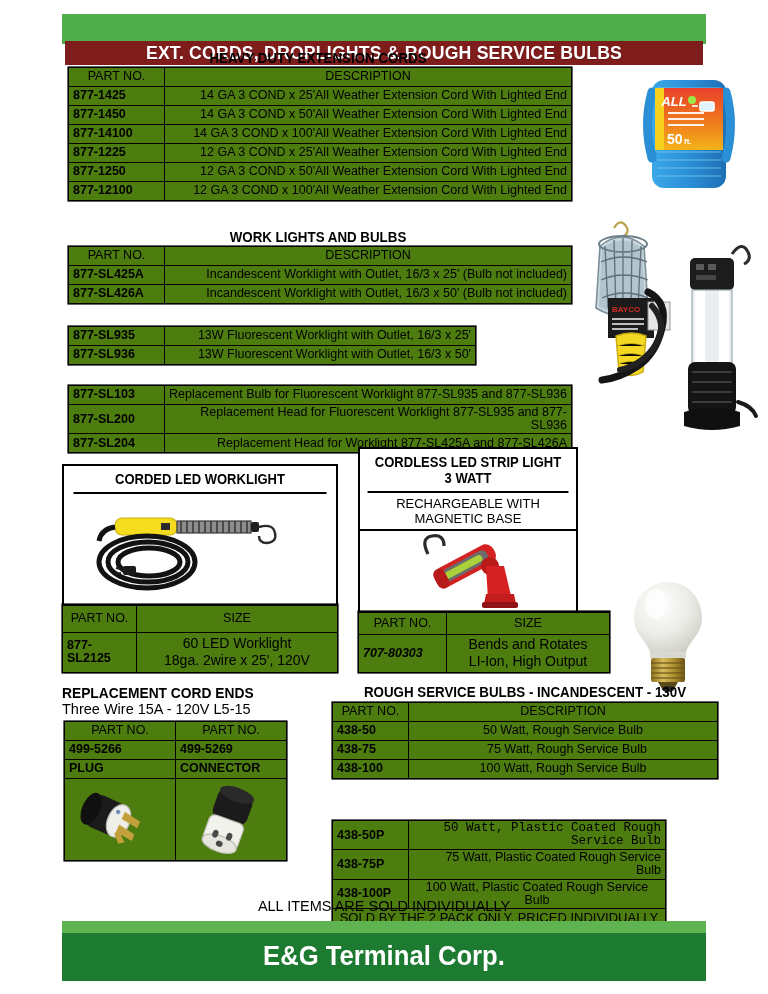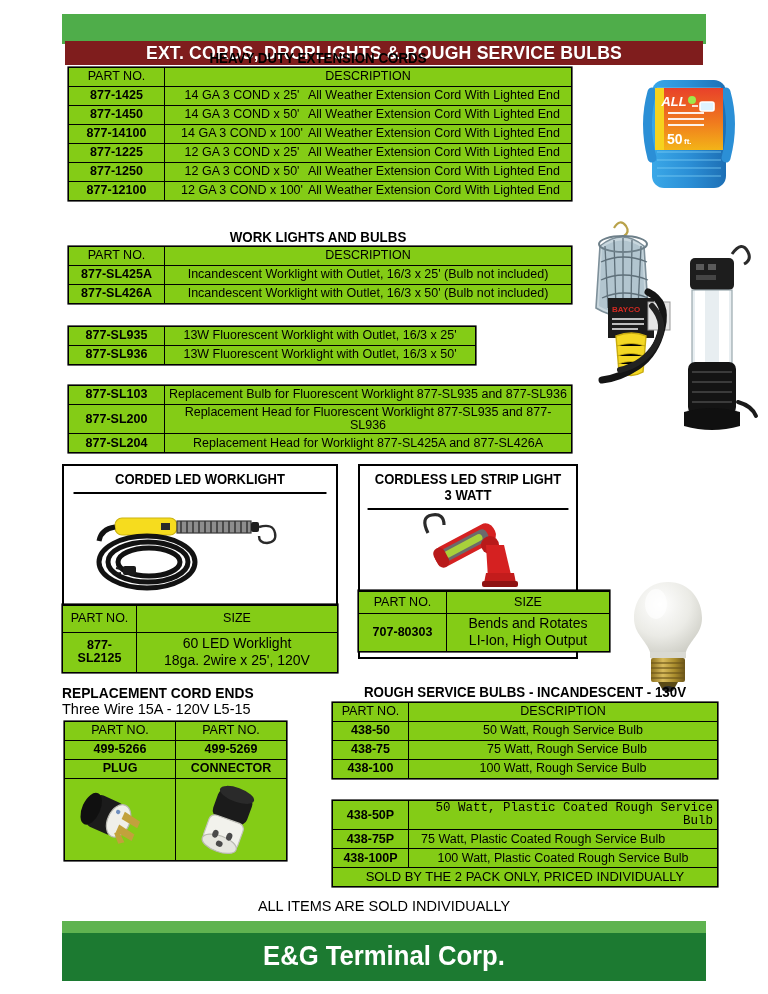--- a/index.html
+++ b/index.html
@@ -29,32 +29,32 @@
   
   .sec-title{
     position:absolute;font-weight:bold;font-size:14.5px;
     transform:scaleX(.92);transform-origin:center;
     text-align:center;white-space:nowrap;
   }
 
   
   table.cat{
     border-collapse:collapse;position:absolute;
-    background:#84cc16;table-layout:fixed;
+    background:#4d7c0f;table-layout:fixed;
   }
   table.cat, table.cat th, table.cat td{
     border:1.6px solid #000;
   }
   table.cat th,table.cat td{
     font-size:12.5px;padding:1px 4px;height:19px;
     line-height:1.05;box-sizing:border-box;
   }
   th.hdr{font-weight:normal;font-size:13px;text-align:center;}
-  td.pn{font-weight:bold;text-align:center;font-size:12.5px;}
-  td.desc{text-align:center;padding-left:7px;}
+  td.pn{font-weight:bold;text-align:left;font-size:12.5px;}
+  td.desc{text-align:right;padding-left:7px;}
   td.desc .lead{display:inline-block;min-width:132px;}
   td.c{text-align:center;}
 
   
   table.cat{box-shadow:0 0 0 .6px #000;}
 
   
   .panel{position:absolute;border:2px solid #000;background:#fff;box-sizing:border-box;}
   .panel-title{
     border-bottom:2px solid #000;text-align:center;font-weight:bold;
@@ -385,25 +385,26 @@
         <td class="pn" style="height:40px;">877-SL2125</td>
         <td class="c" style="height:40px;font-size:14px;line-height:1.25;">
           <div>60 LED Worklight</div>
           <div>18ga. 2wire x 25', 120V</div>
         </td>
       </tr>
     </tbody>
       </table>
   </div>
 
-  <div class="panel" style="left:358px;top:464px;width:220px;height:195px;">
+  <div class="panel" style="left:358px;top:447px;width:220px;height:195px;">
     <div class="panel-title">
       <div>CORDLESS LED STRIP LIGHT</div>
       <div>3 WATT</div>
     </div>
+    <div class="panel-sub">RECHARGEABLE WITH MAGNETIC BASE</div>
     <div class="panel-img" style="height:80px;">
       <svg width="140" height="78" viewBox="0 0 140 78">
 
         <path d="M30 22 q-8 -16 4 -18 q12 -2 12 10" fill="none" stroke="#2b2b2b" stroke-width="3.2"></path>
 
         <g transform="rotate(-28 66 34)">
           <rect x="34" y="24" width="66" height="21" rx="9" fill="#d52121"></rect>
           <rect x="40" y="28" width="52" height="13" rx="5" fill="#6b6b6b"></rect>
           <rect x="44" y="31" width="42" height="7" rx="3" fill="#a8d13a"></rect>
           <rect x="34" y="24" width="12" height="21" rx="6" fill="#b81a1a"></rect>
@@ -420,21 +421,21 @@
       <colgroup>
           <col style="width:88px">
           <col>
         </colgroup>
       <tbody>
           <tr>
         <th class="hdr" style="height:22px;">PART NO.</th>
         <th class="hdr" style="height:22px;">SIZE</th>
       </tr>
       <tr>
-        <td class="pn" style="height:38px;">707-80303</td>
+        <td class="pn" style="height:38px;font-style:italic;">707-80303</td>
         <td class="c" style="height:38px;font-size:14px;line-height:1.25;">
           <div>Bends and Rotates</div>
           <div>LI-Ion, High Output</div>
         </td>
       </tr>
     </tbody>
       </table>
   </div>
 
   <div class="imgbox" style="left:618px;top:576px;width:100px;height:116px;">
@@ -544,33 +545,33 @@
           <td class="pn">438-75</td>
           <td class="desc" style="text-align: center; padding-left: 12px;">75 Watt, Rough Service Bulb</td>
         </tr>
         <tr>
           <td class="pn">438-100</td>
           <td class="desc" style="text-align: center; margin-left: 36px;">100 Watt, Rough Service Bulb</td>
         </tr>
       </tbody>
   </table>
 
-  <table class="cat" id="pbulbs-table" style="left:332px;top:800px;width:386px;">
+  <table class="cat" id="pbulbs-table" style="left:332px;top:820px;width:334px;">
     <colgroup>
         <col style="width:76px">
         <col>
       </colgroup>
     <tbody id="pbulbs-body">
         <tr>
           <td class="pn">438-50P</td>
           <td class="desc" style="text-align: right; font-family: Liberation Mono, monospace;">50 Watt, Plastic Coated Rough Service Bulb</td>
         </tr>
         <tr>
           <td class="pn">438-75P</td>
-          <td class="desc" style="text-align: left; padding-left: 12px;">75 Watt, Plastic Coated Rough Service Bulb</td>
+          <td class="desc" style="text-align: right; padding-left: 12px;">75 Watt, Plastic Coated Rough Service Bulb</td>
         </tr>
         <tr>
           <td class="pn">438-100P</td>
           <td class="desc" style="text-align: center; border-radius: 9px;">100 Watt, Plastic Coated Rough Service Bulb</td>
         </tr>
       </tbody>
     <tfoot>
       <tr>
         <td class="c" colspan="2" style="font-size:13px;">SOLD BY THE 2 PACK ONLY, PRICED INDIVIDUALLY</td>
       </tr>

